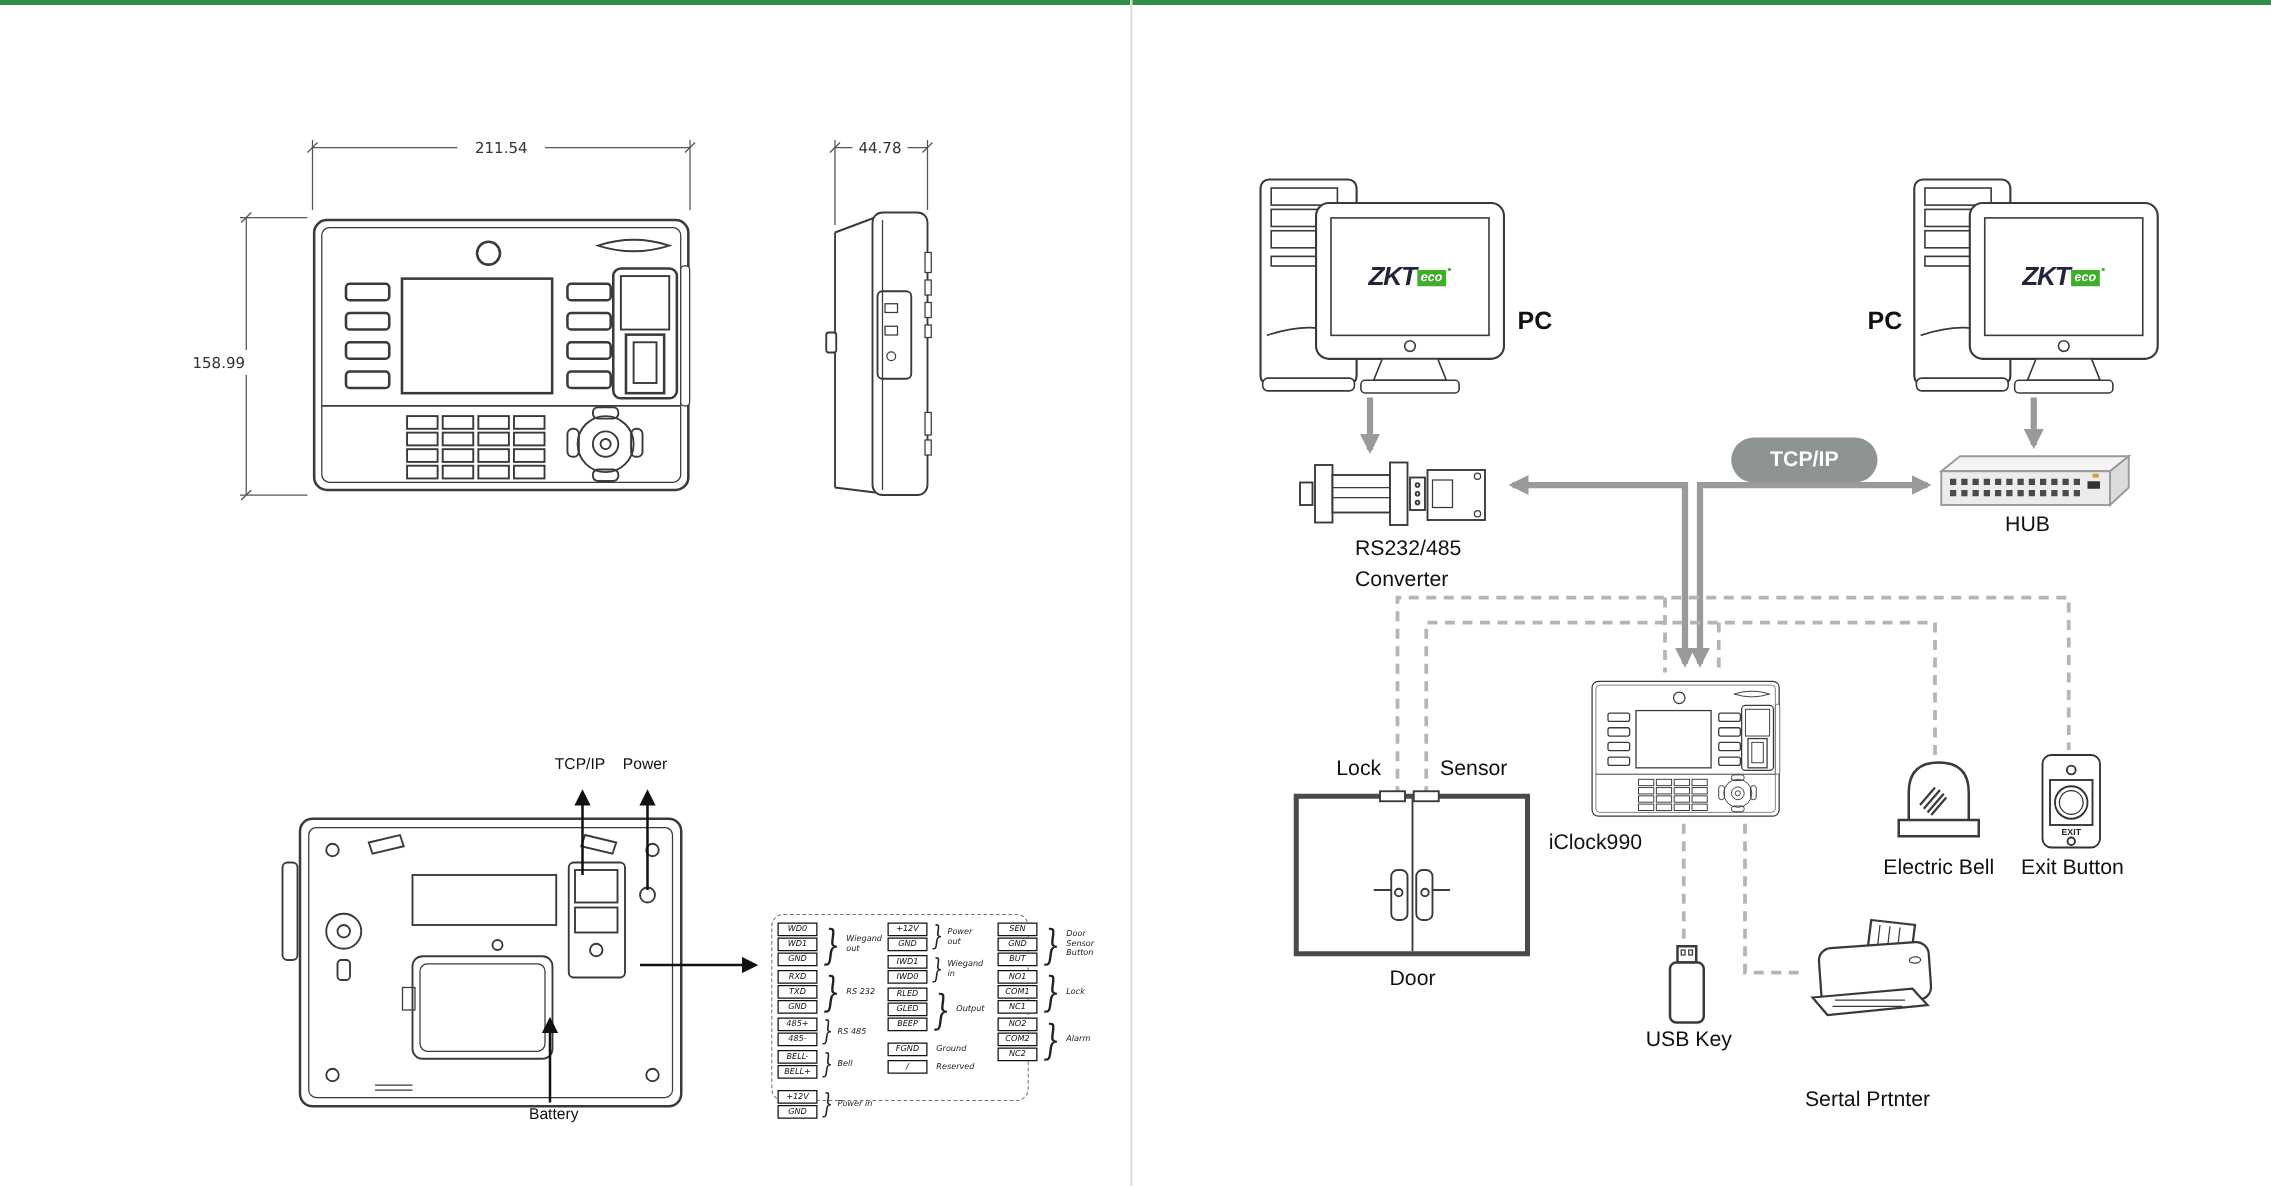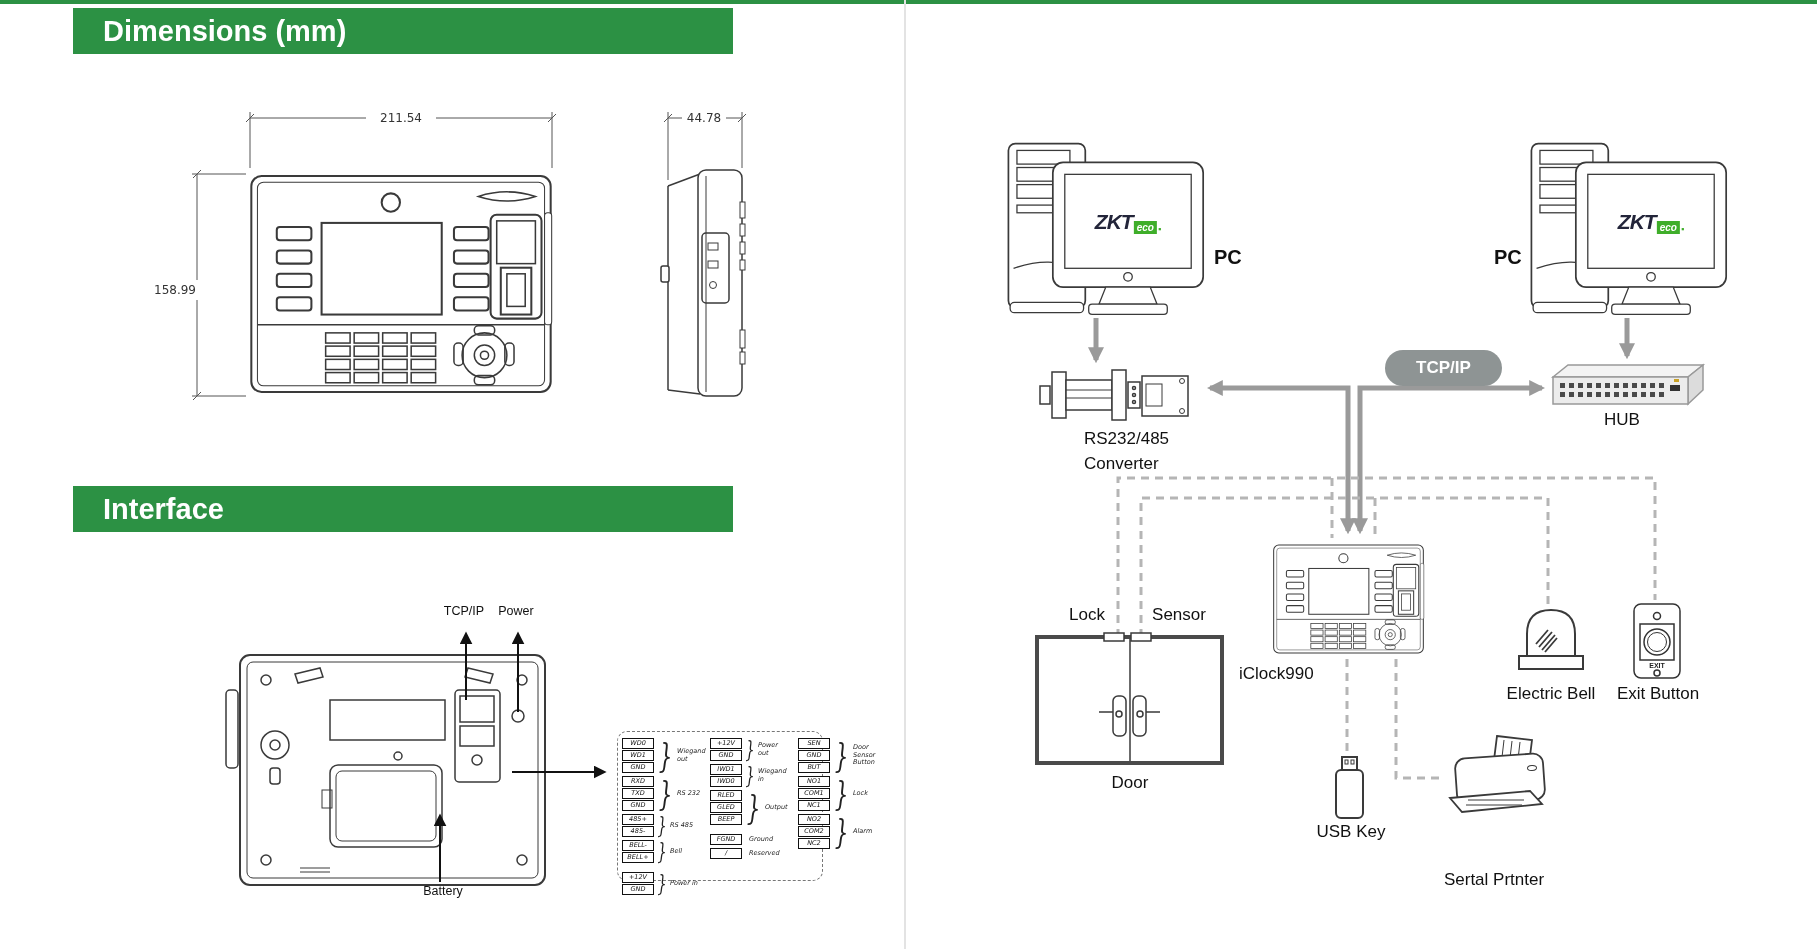--- a/index.html
+++ b/index.html
@@ -13,21 +13,21 @@
   #banner-interface{left:73px;top:486px;width:660px;}
   #banner-configuration{left:847px;top:8px;width:898px;}
   .art{position:absolute;left:0;top:0;z-index:1;}
   .lbl{position:absolute;z-index:2;font-size:17px;color:#111;white-space:nowrap;}
   .lbl.c{transform:translateX(-50%);}
   .lbl.b{font-weight:bold;font-size:20px;}
   .lbl.sm{font-size:12.5px;}
   .badge{position:absolute;z-index:2;left:1385px;top:350px;width:117px;height:36px;
          background:#8e9494;border-radius:18px;color:#fff;font-weight:bold;font-size:17px;
          text-align:center;line-height:36px;}
-  .logo{position:absolute;z-index:2;display:flex;align-items:flex-end;transform:translate(-50%,-50%);}
+  .logo{position:absolute;z-index:2;display:flex;align-items:center;transform:translate(-50%,-50%);}
   .logo .zkt{font-style:italic;font-weight:bold;font-size:21px;color:#23253a;letter-spacing:-1px;}
   .logo .eco{font-style:italic;font-weight:bold;font-size:10px;color:#fff;background:#3fae2a;
              padding:1px 3px;margin-left:1px;}
   .logo .tm{color:#3fae2a;font-size:9px;margin-top:-14px;margin-left:1px;}
   
   .wtable{position:absolute;z-index:2;left:617px;top:731px;width:206px;height:150px;
           border:1px dashed #777;border-radius:10px;box-sizing:border-box;background:#fff;
           display:flex;gap:5px;padding:6px 4px;font-style:italic;}
   .wcol{display:flex;flex-direction:column;gap:3px;flex:1;}
   .wgroup{display:flex;align-items:center;}
@@ -43,26 +43,20 @@
   svg text.exittext{font-family:"Liberation Sans",sans-serif;font-size:7px;font-weight:bold;fill:#222;}
 </style>
 </head>
 <body>
 
 <div class="page">
 
   <div class="topline"></div>
   <div class="vdivider"></div>
 
-  <div class="banner" id="banner-dimensions">
-    <span>Dimensions (mm)</span>
-  </div>
-  <div class="banner" id="banner-interface">
-    <span>Interface</span>
-  </div>
 
   <svg class="art" width="1817" height="949" viewBox="0 0 1817 949">
     <defs>
       <marker id="ah-gray" viewBox="0 0 10 10" refX="8" refY="5" markerWidth="3.2" markerHeight="3.2" orient="auto-start-reverse">
         <path d="M0,0 L10,5 L0,10 z" fill="#9a9a9a"></path>
       </marker>
       <marker id="ah-dark" viewBox="0 0 10 10" refX="8" refY="5" markerWidth="6.5" markerHeight="6.5" orient="auto-start-reverse">
         <path d="M0,0 L10,5 L0,10 z" fill="#111"></path>
       </marker>
 

